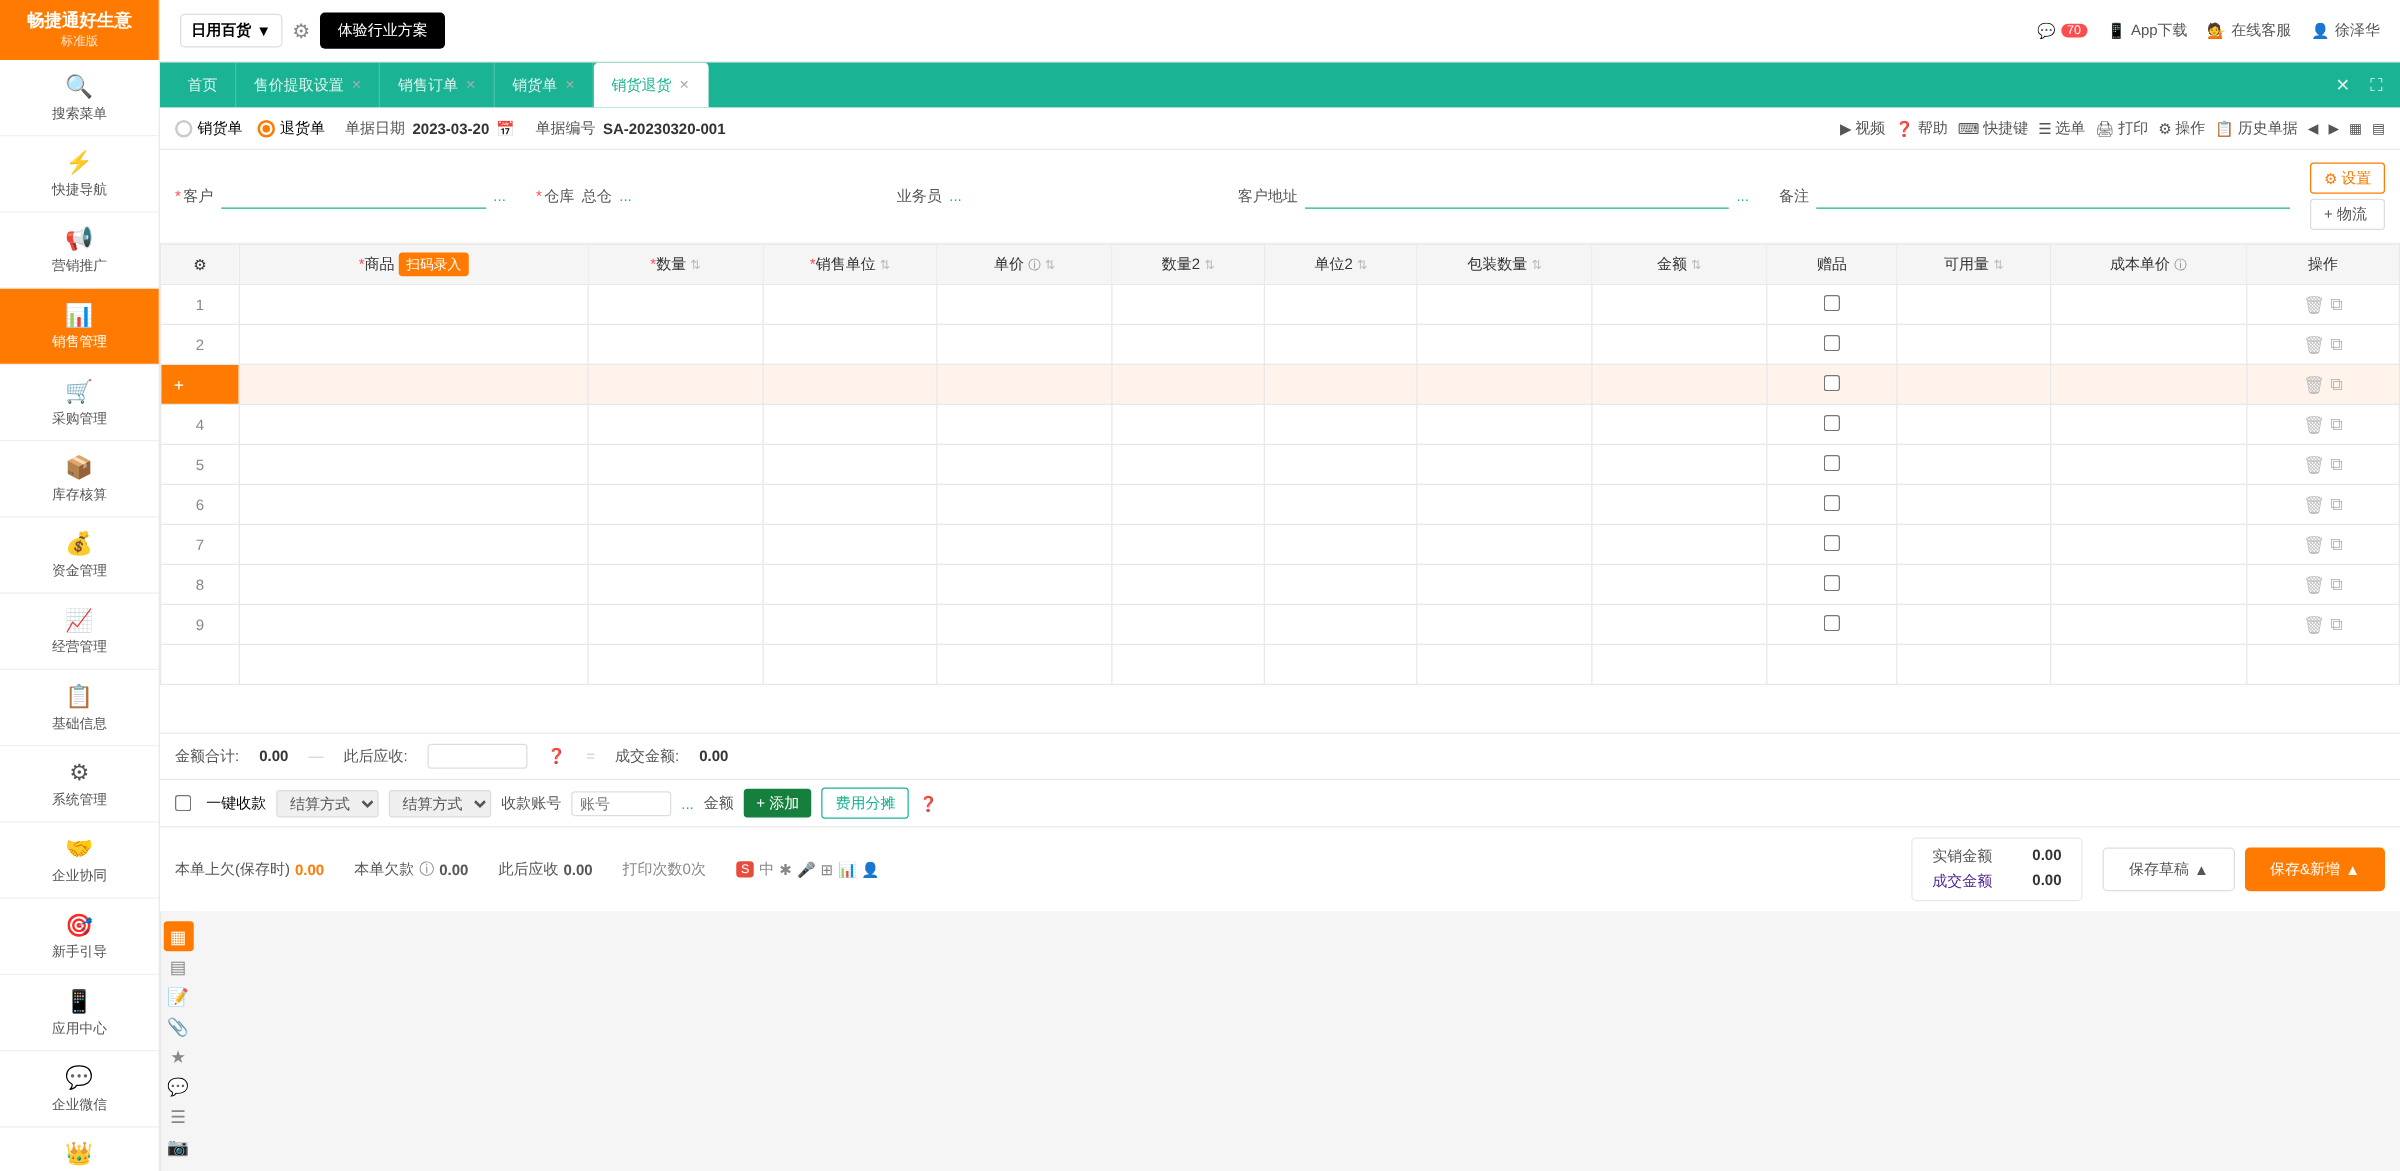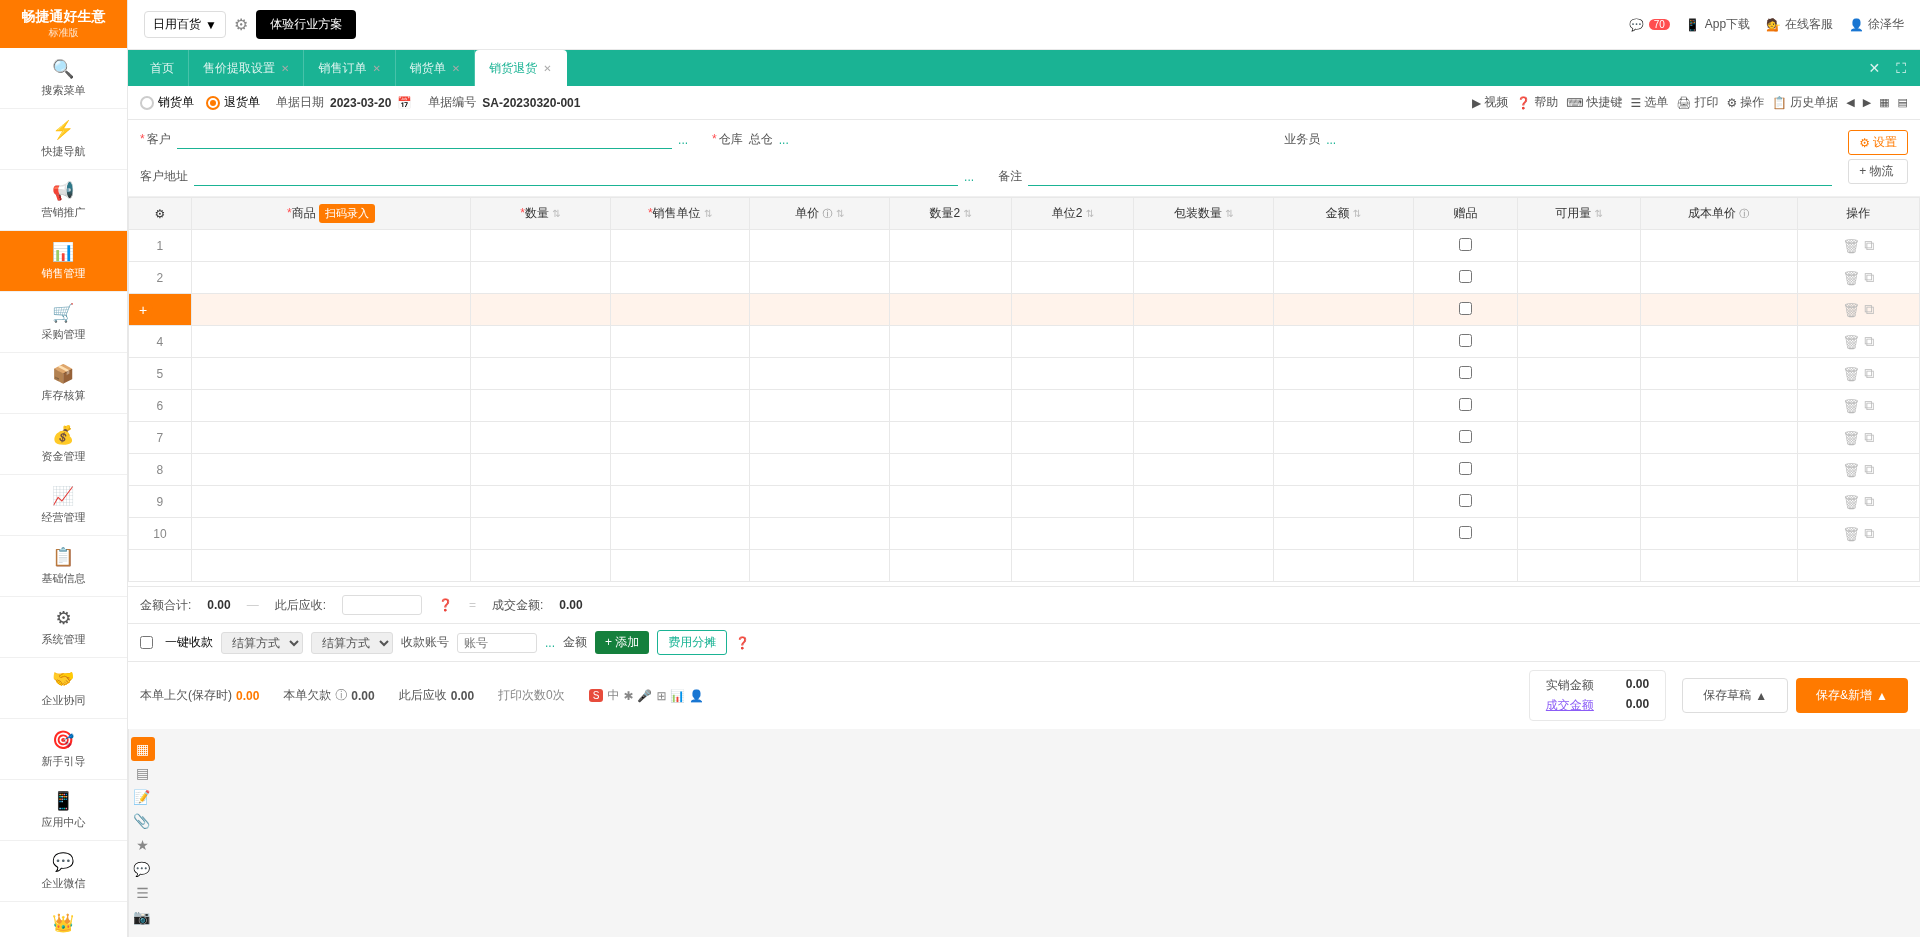--- a/index.html
+++ b/index.html
@@ -14,21 +14,21 @@
     .sidebar-item.active { background: #ff7a00; color: #fff; }
     .sidebar-item .icon { font-size: 18px; margin-bottom: 3px; }
     .sidebar-item .label { font-size: 11px; }
 
     
     .main { flex: 1; display: flex; flex-direction: column; overflow: hidden; }
 
     
     .topbar { height: 50px; background: #fff; display: flex; align-items: center; justify-content: space-between; padding: 0 16px; border-bottom: 1px solid #e8e8e8; }
     .topbar-left { display: flex; align-items: center; gap: 8px; }
-    .topbar-select { display: flex; align-items: center; gap: 4px; border: 1px solid #ddd; border-radius: 4px; padding: 4px 8px; cursor: pointer; }
+    .topbar-select { display: flex; align-items: center; gap: 4px; border: 1px solid #ddd; border-radius: 4px; padding: 4px 8px; cursor: pointer; font-weight: bold; }
     .topbar-btn-orange { background: #000000; color: #fff; border: none; border-radius: 4px; padding: 6px 14px; cursor: pointer; font-size: 12px; }
     .topbar-right { display: flex; align-items: center; gap: 16px; color: #555; }
     .topbar-right-item { display: flex; align-items: center; gap: 4px; cursor: pointer; }
     .badge { background: #ff4d4f; color: #fff; border-radius: 10px; padding: 0 5px; font-size: 10px; min-width: 18px; text-align: center; }
 
     
     .tabbar { background: #1ab394; display: flex; align-items: center; padding: 0 8px; height: 36px; }
     .tab { padding: 0 14px; height: 36px; display: flex; align-items: center; gap: 6px; cursor: pointer; color: rgba(255,255,255,0.85); font-size: 12px; border-right: 1px solid rgba(255,255,255,0.2); }
     .tab.active { background: #fff; color: #1ab394; border-radius: 4px 4px 0 0; }
     .tab .close { font-size: 10px; color: #aaa; cursor: pointer; }
@@ -303,21 +303,21 @@
             <span>历史单据</span>
           </span>
           <span class="toolbar-action">◀</span>
           <span class="toolbar-action">▶</span>
           <span class="toolbar-action">▦</span>
           <span class="toolbar-action">▤</span>
         </div>
       </div>
 
       <div class="form-section">
-        <div style="flex:1;display:flex;flex-direction:column;gap:18px;">
+        <div style="flex:1;display:flex;flex-direction:row;gap:8px;">
           <div class="form-row">
             <div class="form-field">
               <span class="form-field-label required">客户</span>
               <input class="form-input" type="text" placeholder="" style="">
               <span class="form-dots">...</span>
             </div>
             <div class="form-field">
               <span class="form-field-label required">仓库</span>
               <span class="form-field-value">总仓</span>
               <span class="form-dots">...</span>
@@ -549,40 +549,20 @@
                 <td></td>
                 <td></td>
                 <td>
                   <div class="action-btns">
                     <button class="action-btn">🗑</button>
                     <button class="action-btn">⧉</button>
                   </div>
                 </td>
               </tr>
               <tr>
-                <td><span class="row-num">10</span></td>
-                <td></td>
-                <td></td>
-                <td></td>
-                <td></td>
-                <td></td>
-                <td></td>
-                <td></td>
-                <td></td>
-                <td class="checkbox-cell"><input type="checkbox" style=""></td>
-                <td></td>
-                <td></td>
-                <td>
-                  <div class="action-btns">
-                    <button class="action-btn">🗑</button>
-                    <button class="action-btn">⧉</button>
-                  </div>
-                </td>
-              </tr>
-              <tr>
                 <td></td>
                 <td></td>
                 <td></td>
                 <td></td>
                 <td></td>
                 <td></td>
                 <td></td>
                 <td></td>
                 <td></td>
                 <td class="checkbox-cell"></td>
@@ -655,21 +635,21 @@
             <span style="color:#888;">👤</span>
           </span>
         </div>
         <div style="display:flex;align-items:center;gap:16px;">
           <div style="background:#fff;border:1px solid #e8e8e8;border-radius:4px;padding:6px 16px;text-align:right;">
             <div style="display:flex;justify-content:space-between;gap:32px;margin-bottom:3px;">
               <span style="color:#555;">实销金额</span>
               <span style="font-weight:bold;color:#333;">0.00</span>
             </div>
             <div style="display:flex;justify-content:space-between;gap:32px;">
-              <span style="color:#8b5cf6;text-decoration:underline;">成交金额</span>
+              <span style="color:#4c1d95;">成交金额</span>
               <span style="font-weight:bold;color:#333;">0.00</span>
             </div>
           </div>
           <div class="footer-btns">
             <button class="btn-save-draft">
               <span>保存草稿</span>
               <span>▲</span>
             </button>
             <button class="btn-save-new">
               <span>保存&amp;新增</span>

